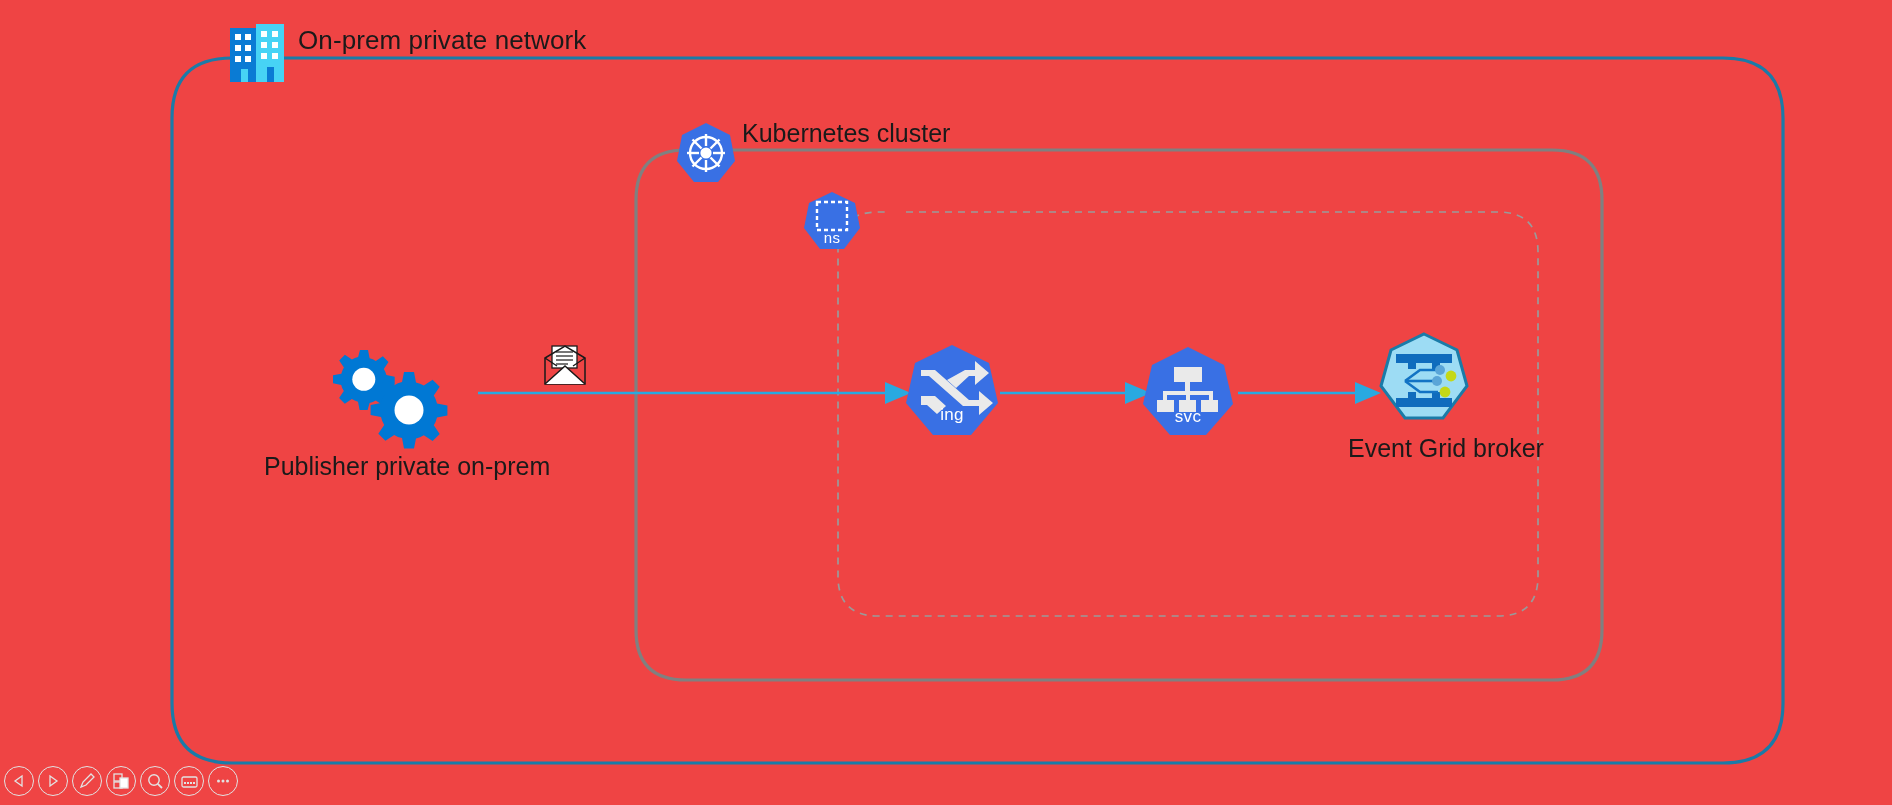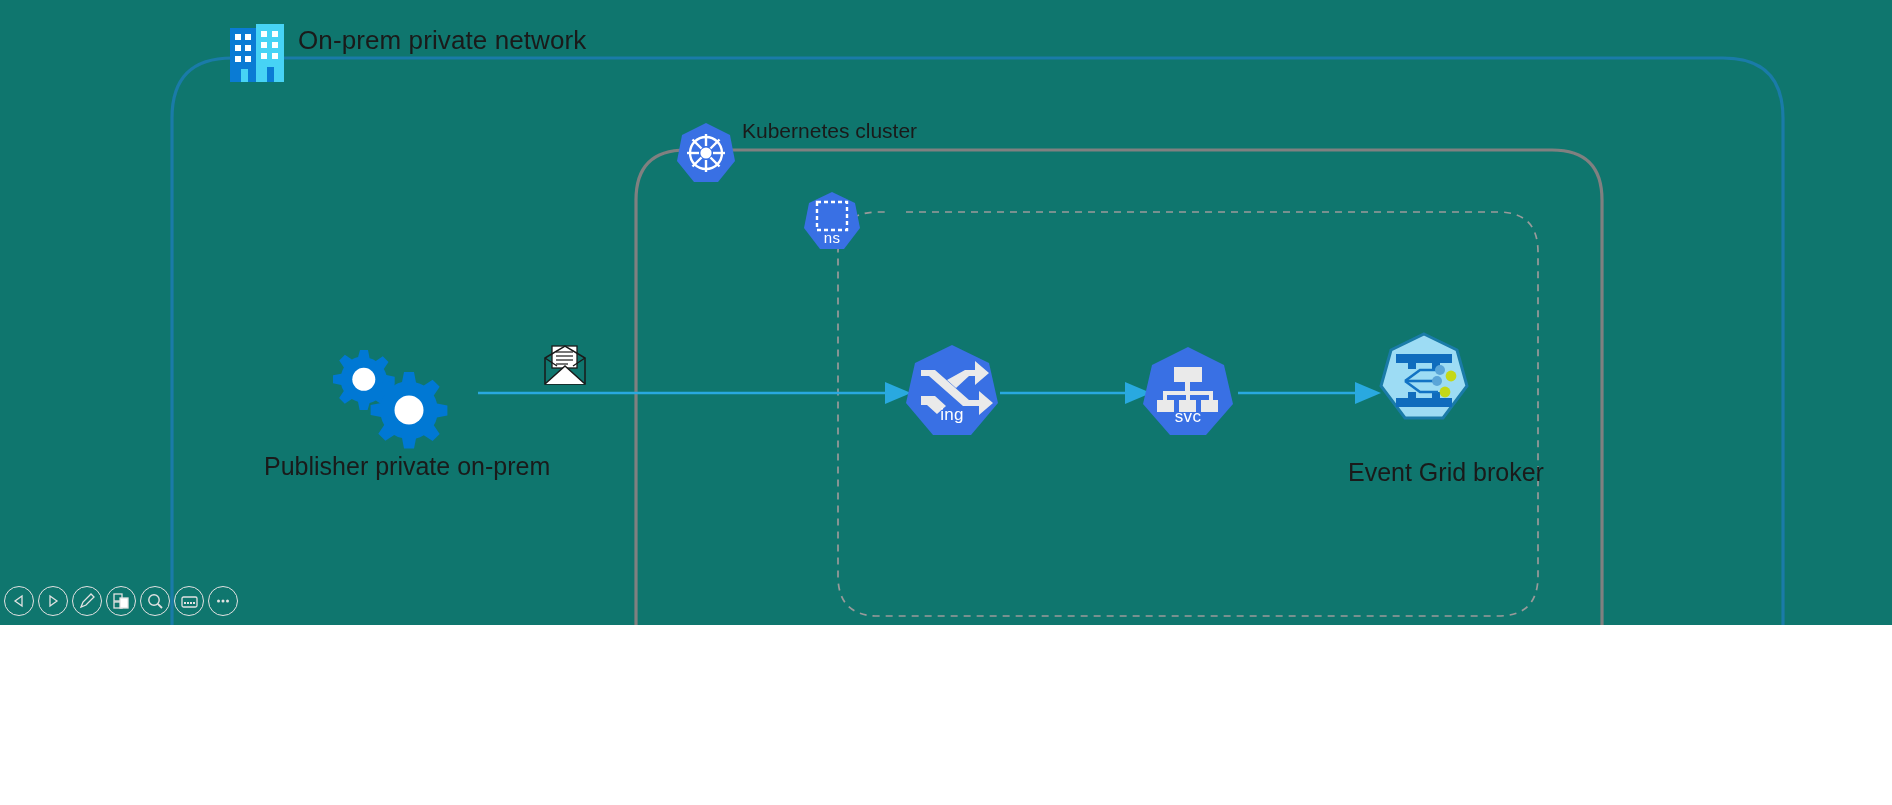--- a/index.html
+++ b/index.html
@@ -7,22 +7,22 @@
     padding: 0;
     background: #ffffff;
   }
   body {
     font-family: "Liberation Sans", sans-serif;
     -webkit-font-smoothing: antialiased;
   }
   #canvas {
     position: relative;
     width: 1892px;
-    height: 625px;
-    background: #0f766e;
+    height: 805px;
+    background: #ef4444;
     overflow: hidden;
   }
   .layer {
     position: absolute;
     left: 0;
     top: 0;
     width: 1892px;
     height: 805px;
   }
   .node {
@@ -32,21 +32,21 @@
     position: absolute;
     color: #1a1a1a;
     white-space: nowrap;
     font-weight: 400;
   }
   .label-outer {
     font-size: 26px;
     letter-spacing: 0.1px;
   }
   .label-cluster {
-    font-size: 21px;
+    font-size: 25px;
   }
   .label-node {
     font-size: 25px;
     text-align: center;
   }
   .hepta-text {
     position: absolute;
     left: 0;
     width: 100%;
     text-align: center;
@@ -240,21 +240,21 @@
         <path d="M33 50 L48 39 L66 39"></path>
         <path d="M33 50 L48 50 L63 50"></path>
         <path d="M33 50 L48 61 L66 61"></path>
       </g>
       <circle cx="68" cy="39" r="5" fill="#5aa5d8"></circle>
       <circle cx="65" cy="50" r="5" fill="#5aa5d8"></circle>
       <circle cx="79" cy="45" r="5.4" fill="#c4d817"></circle>
       <circle cx="73" cy="61" r="5.4" fill="#c4d817"></circle>
     </svg>
   </div>
-  <div class="label label-node" style="left:1348px; top:434px;margin-top:24px;">Event Grid broker</div>
+  <div class="label label-node" style="left:1348px; top:434px;">Event Grid broker</div>
 
   <div class="toolbar">
 
     <div class="tb-btn">
       <svg width="16" height="16" viewBox="0 0 16 16">
         <polygon points="11,3 11,13 4,8" fill="none" stroke="#e2e2e2" stroke-width="1.3"></polygon>
       </svg>
     </div>
 
     <div class="tb-btn">

